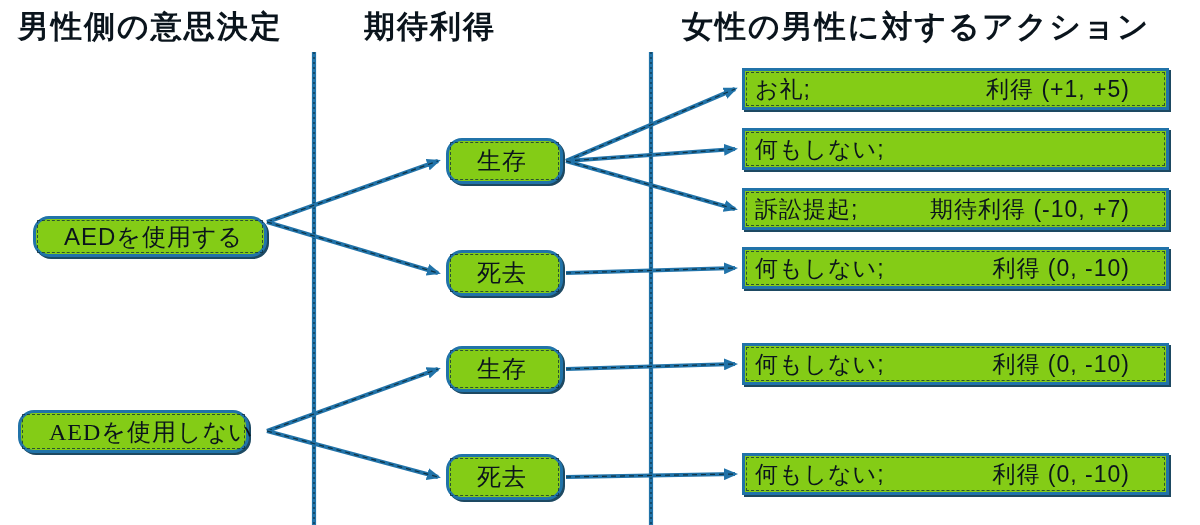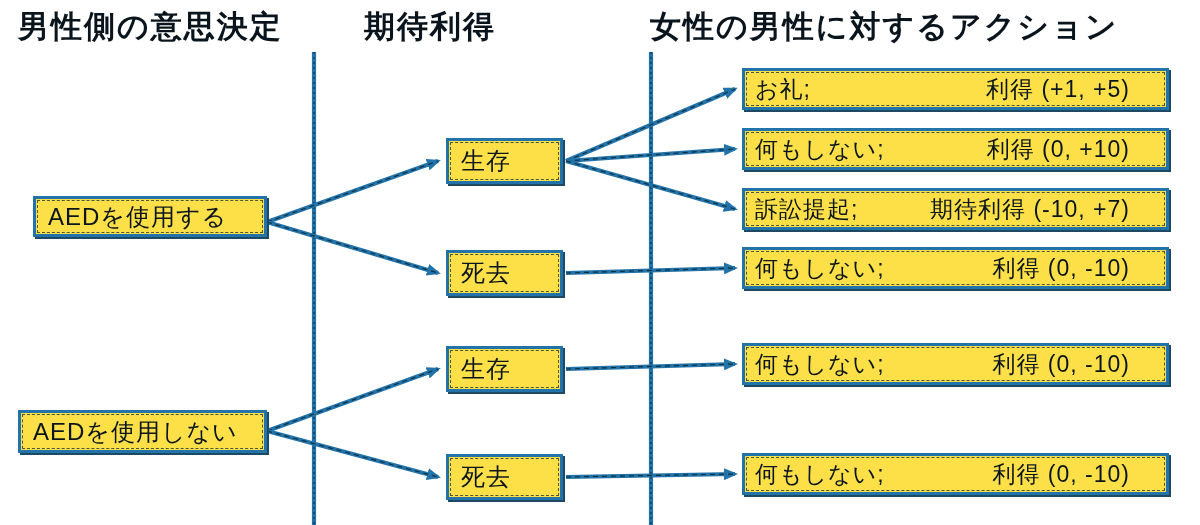--- a/index.html
+++ b/index.html
@@ -8,35 +8,35 @@
     font-family:"Liberation Sans","DejaVu Sans",sans-serif;
     color:#0a141c;overflow:hidden;
   }
   #wires{position:absolute;left:0;top:0;z-index:0;}
   .col-header{
     position:absolute;top:6px;font-size:31px;font-weight:600;
     letter-spacing:2px;color:#0a141c;white-space:nowrap;z-index:2;
   }
   .h1{left:18px;text-align:right;}
   .h2{left:364px;}
-  .h3{left:650px;}
+  .h3{left:682px;}
   .node{
-    position:absolute;z-index:1;background:#fde047;
+    position:absolute;z-index:1;background:#84cc16;
     border:3px solid #2173a9;box-sizing:border-box;
     box-shadow:2px 2px 0 0 #1d4962;
     display:flex;align-items:center;
     font-size:24px;font-weight:500;letter-spacing:1px;white-space:nowrap;
   }
   .node::after{
     content:"";position:absolute;inset:1px;pointer-events:none;
     border:1px dashed rgba(12,42,58,0.75);
   }
-  .decision,.state{padding-left:12px;}
-  .d1{left:33px;top:196px;width:234px;height:41px;}
-  .d2{left:18px;top:410px;width:249px;height:43px;}
+  .decision,.state{padding-left:28px;border-radius:16px;}
+  .d1{left:33px;top:216px;width:234px;height:41px;}
+  .d2{left:18px;top:410px;width:231px;height:43px;font-family:Liberation Serif, serif;}
   .s1{left:446px;top:138px;width:117px;height:46px;}
   .s2{left:446px;top:250px;width:117px;height:46px;}
   .s3{left:446px;top:346px;width:117px;height:46px;}
   .s4{left:446px;top:454px;width:117px;height:46px;}
   .outcome{
     left:742px;width:427px;height:42px;
     justify-content:space-between;padding:0 36px 0 10px;font-size:23px;
   }
   .o1{top:68px;}
   .o2{top:128px;}
@@ -105,21 +105,20 @@
 <div class="node state s4">
   <span>死去</span>
 </div>
 
 <div class="node outcome o1">
   <span>お礼;</span>
   <span>利得 (+1, +5)</span>
 </div>
 <div class="node outcome o2">
   <span>何もしない;</span>
-  <span>利得 (0, +10)</span>
 </div>
 <div class="node outcome o3">
   <span>訴訟提起;</span>
   <span>期待利得 (-10, +7)</span>
 </div>
 <div class="node outcome o4">
   <span>何もしない;</span>
   <span>利得 (0, -10)</span>
 </div>
 <div class="node outcome o5">

